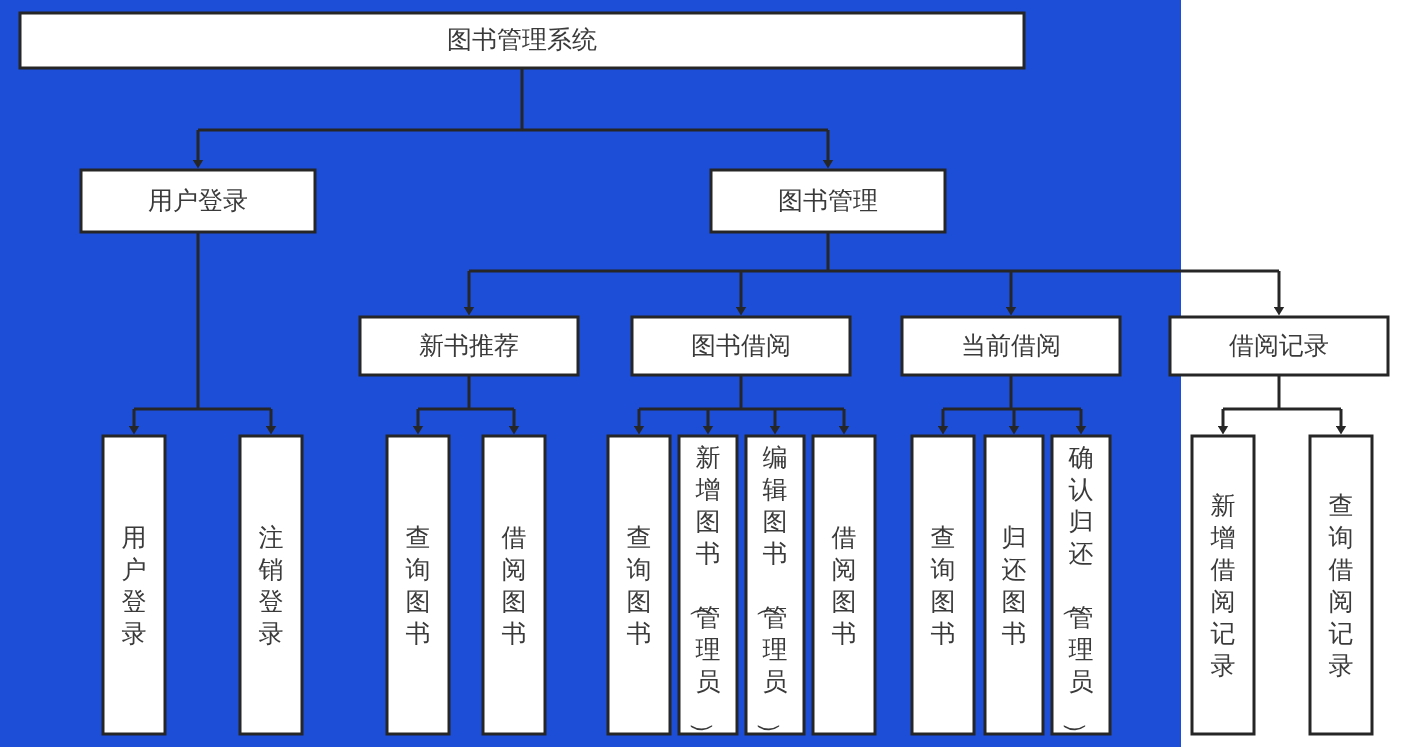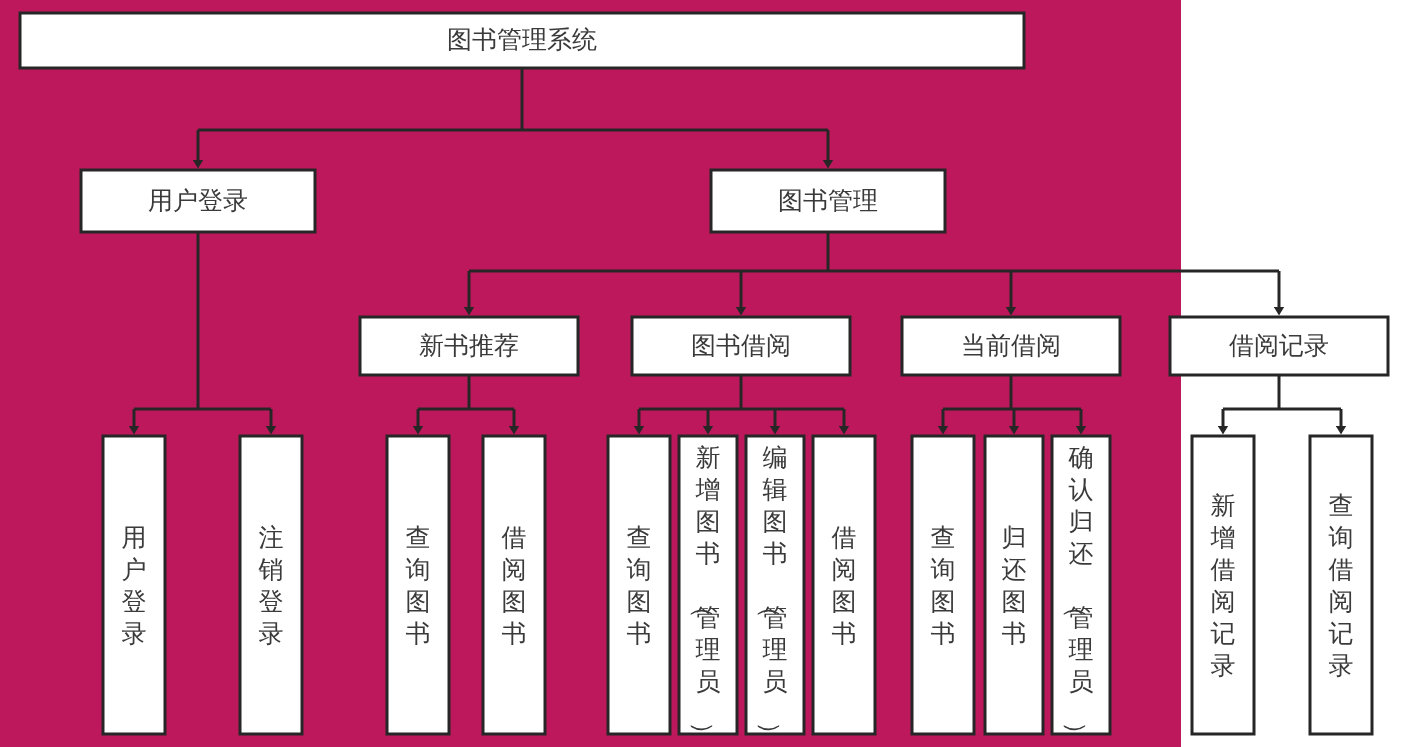--- a/index.html
+++ b/index.html
@@ -1,20 +1,20 @@
 <!DOCTYPE html>
 <html><head>
 <meta charset="utf-8">
 <style>
   html,body{margin:0;padding:0;background:#ffffff;}
   body{
     font-family:"Liberation Sans","DejaVu Sans",sans-serif;
     width:1405px;height:747px;overflow:hidden;
   }
-  #stage{position:relative;width:1181px;height:747px;background:#be185d;}
+  #stage{position:relative;width:1181px;height:747px;background:#1d4ed8;}
   svg#diagram{position:absolute;left:0;top:0;width:1405px;height:747px;display:block;}
   .node-box{fill:#ffffff;stroke:#262626;stroke-width:3;}
   .link{stroke:#262626;stroke-width:3;fill:none;}
   .node-label{
     fill:#3a3a3a;
     font-family:"Liberation Sans","DejaVu Sans",sans-serif;
     text-anchor:middle;
     dominant-baseline:middle;
   }
   .h-label{font-size:25px;}

